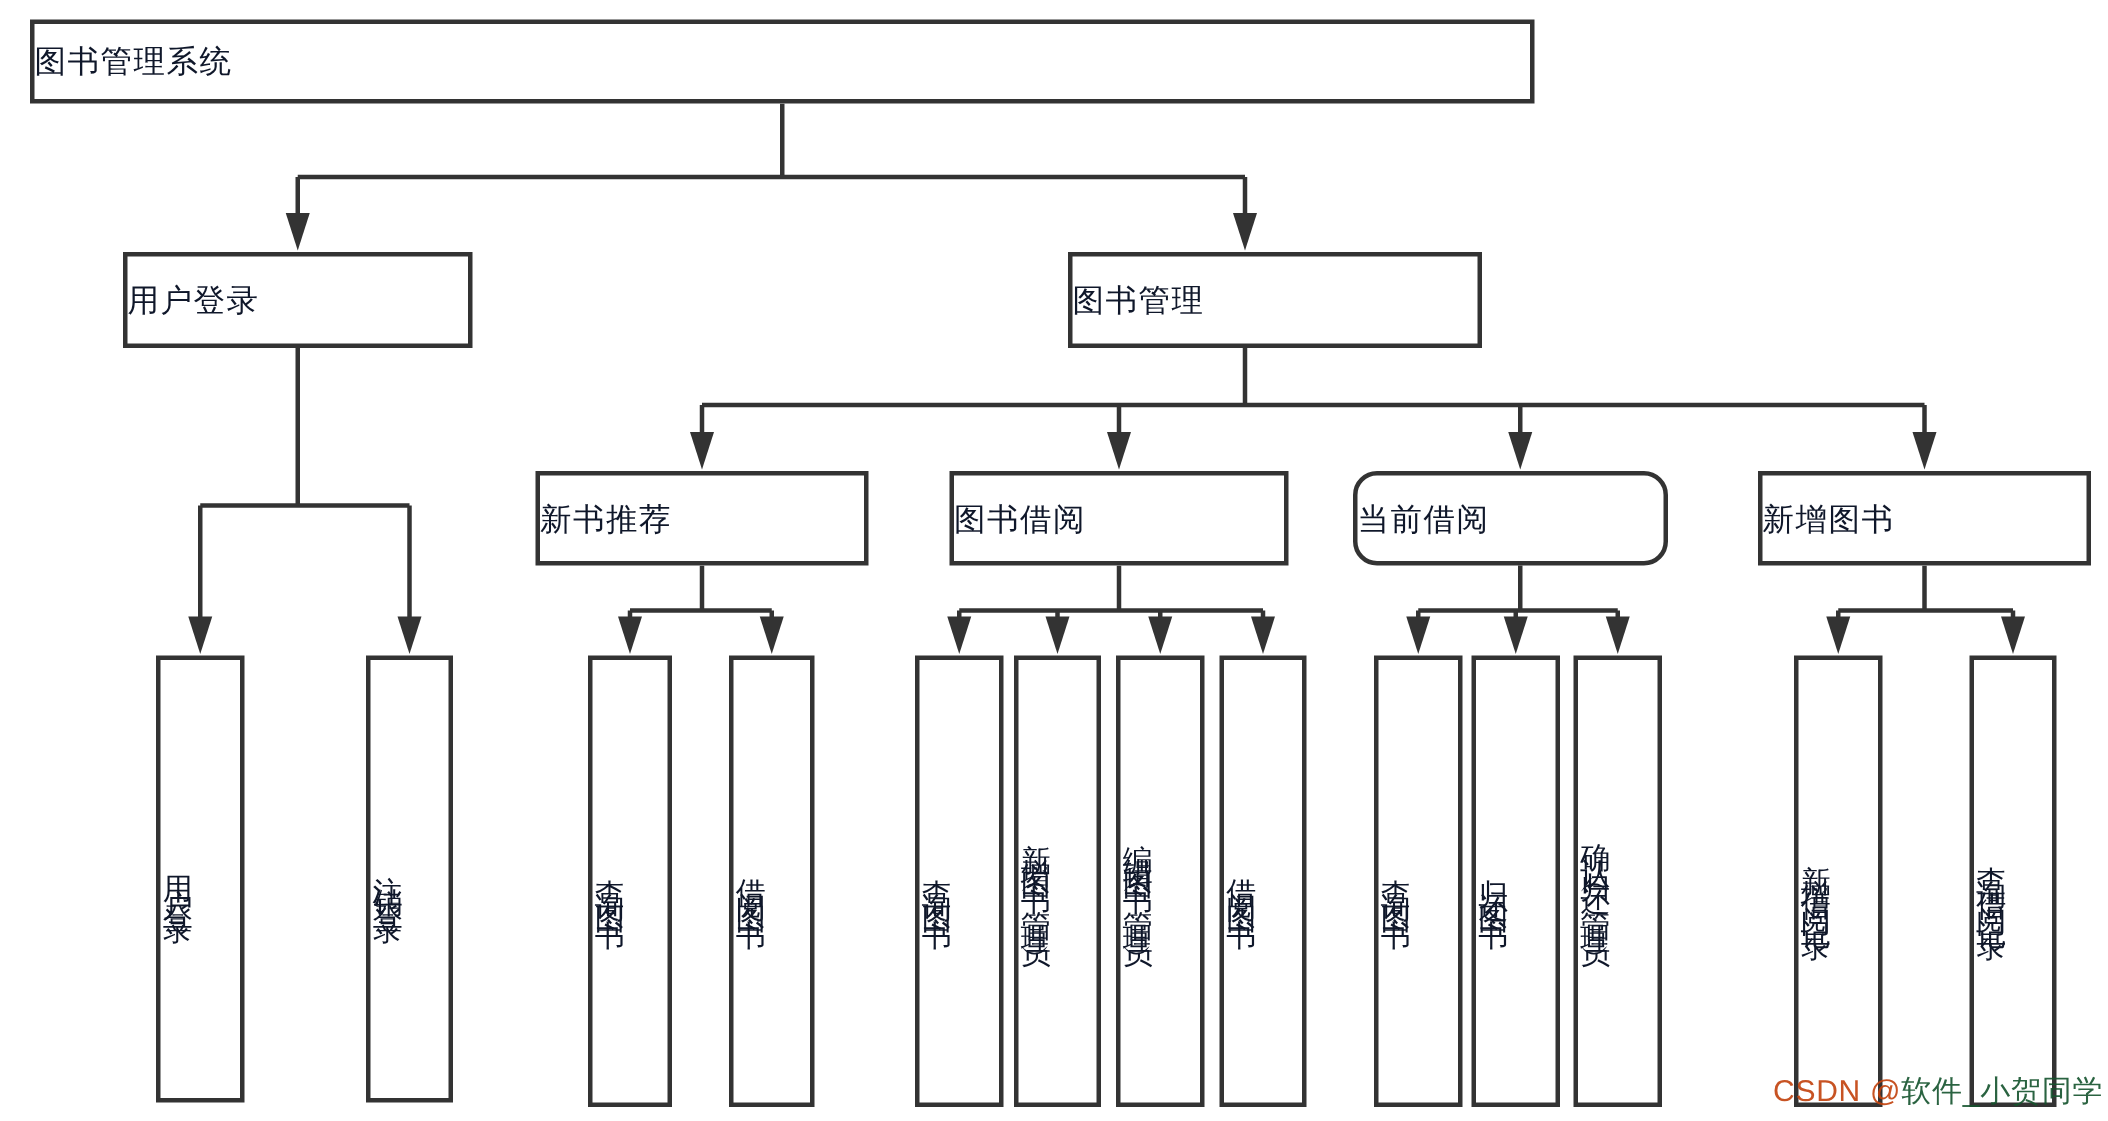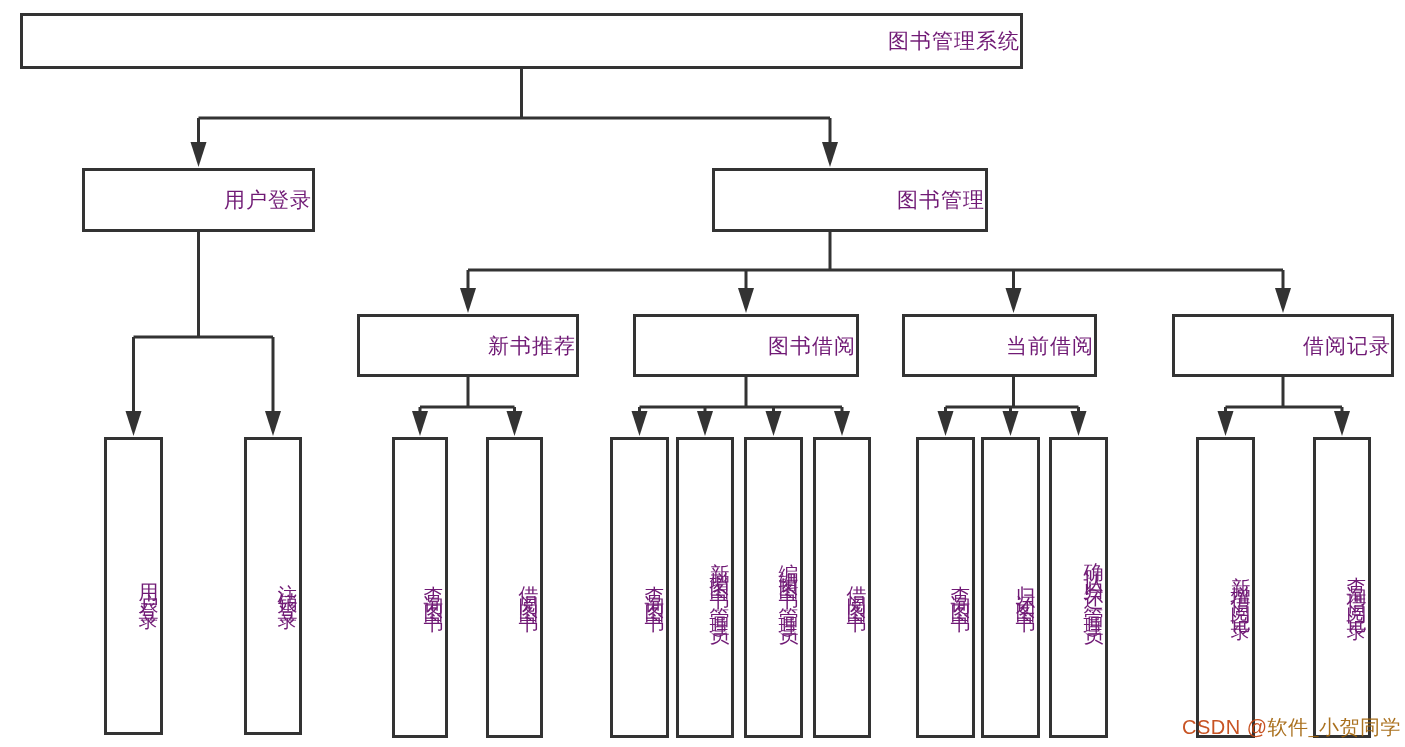--- a/index.html
+++ b/index.html
@@ -22,22 +22,22 @@
     width: 1405px;
     height: 747px;
   }
   .node {
     position: absolute;
     box-sizing: border-box;
     border: 3px solid #333333;
     background: #ffffff;
     display: flex;
     align-items: center;
-    justify-content: flex-end;
-    color: #701a75;
+    justify-content: flex-start;
+    color: #0f172a;
   }
   .node.h {
     font-size: 21px;
     letter-spacing: 1px;
     white-space: nowrap;
   }
   .node.v .vtext {
     writing-mode: vertical-rl;
     -webkit-writing-mode: vertical-rl;
     text-orientation: mixed;
@@ -45,21 +45,21 @@
     font-size: 20px;
     letter-spacing: 9px;
     line-height: 1.1;
   }
   
   #n-root   { left: 20px;  top: 13px;  width: 1003px; height: 56px; }
   #n-login  { left: 82px;  top: 168px; width: 233px;  height: 64px; }
   #n-mgmt   { left: 712px; top: 168px; width: 276px;  height: 64px; }
   #n-l3-1   { left: 357px; top: 314px; width: 222px;  height: 63px; }
   #n-l3-2   { left: 633px; top: 314px; width: 226px;  height: 63px; }
-  #n-l3-3   { left: 902px; top: 314px; width: 195px;  height: 63px; }
+  #n-l3-3   { left: 902px; top: 314px; width: 210px;  height: 63px; border-radius: 16px; }
   #n-l3-4   { left: 1172px;top: 314px; width: 222px;  height: 63px; }
   #n-v-a1   { left: 104px; top: 437px; width: 59px;   height: 298px; }
   #n-v-a2   { left: 244px; top: 437px; width: 58px;   height: 298px; }
   #n-v-b1   { left: 392px; top: 437px; width: 56px;   height: 301px; }
   #n-v-b2   { left: 486px; top: 437px; width: 57px;   height: 301px; }
   #n-v-c1   { left: 610px; top: 437px; width: 59px;   height: 301px; }
   #n-v-c2   { left: 676px; top: 437px; width: 58px;   height: 301px; }
   #n-v-c3   { left: 744px; top: 437px; width: 59px;   height: 301px; }
   #n-v-c4   { left: 813px; top: 437px; width: 58px;   height: 301px; }
   #n-v-d1   { left: 916px; top: 437px; width: 59px;   height: 301px; }
@@ -70,21 +70,21 @@
   .watermark {
     position: absolute;
     left: 1182px;
     top: 714px;
     font-size: 20px;
     white-space: nowrap;
     letter-spacing: 0.5px;
     opacity: 0.9;
   }
   .watermark .wm-prefix { color: #c2410c; }
-  .watermark .wm-name   { color: #a16207; font-family: Liberation Serif, serif; }
+  .watermark .wm-name   { color: #14532d; }
 </style>
 </head>
 <body>
 
 <div class="canvas">
 
   <svg class="connector-layer" viewBox="0 0 1405 747" xmlns="http://www.w3.org/2000/svg">
     <g stroke="#333333" stroke-width="3" fill="none">
 
       <line x1="521.5" y1="69" x2="521.5" y2="118"></line>
@@ -171,21 +171,21 @@
   <div class="node h" id="n-l3-2">
     <span>图书借阅</span>
   </div>
   <div class="node h" id="n-l3-1">
     <span>新书推荐</span>
   </div>
   <div class="node h" id="n-l3-3">
     <span>当前借阅</span>
   </div>
   <div class="node h" id="n-l3-4">
-    <span>借阅记录</span>
+    <span>新增图书</span>
   </div>
 
   <div class="node v" id="n-v-a1">
     <span class="vtext">用户登录</span>
   </div>
   <div class="node v" id="n-v-a2">
     <span class="vtext">注销登录</span>
   </div>
 
   <div class="node v" id="n-v-b1">

